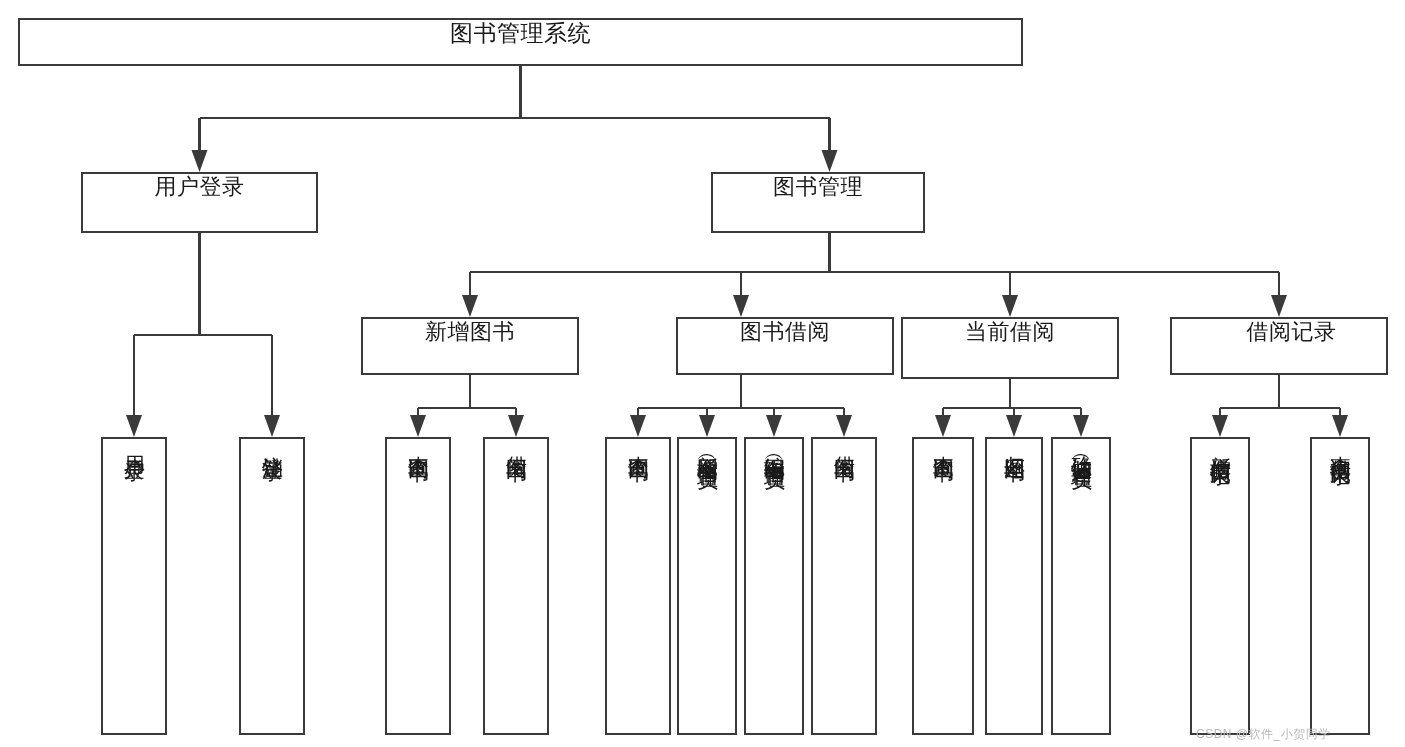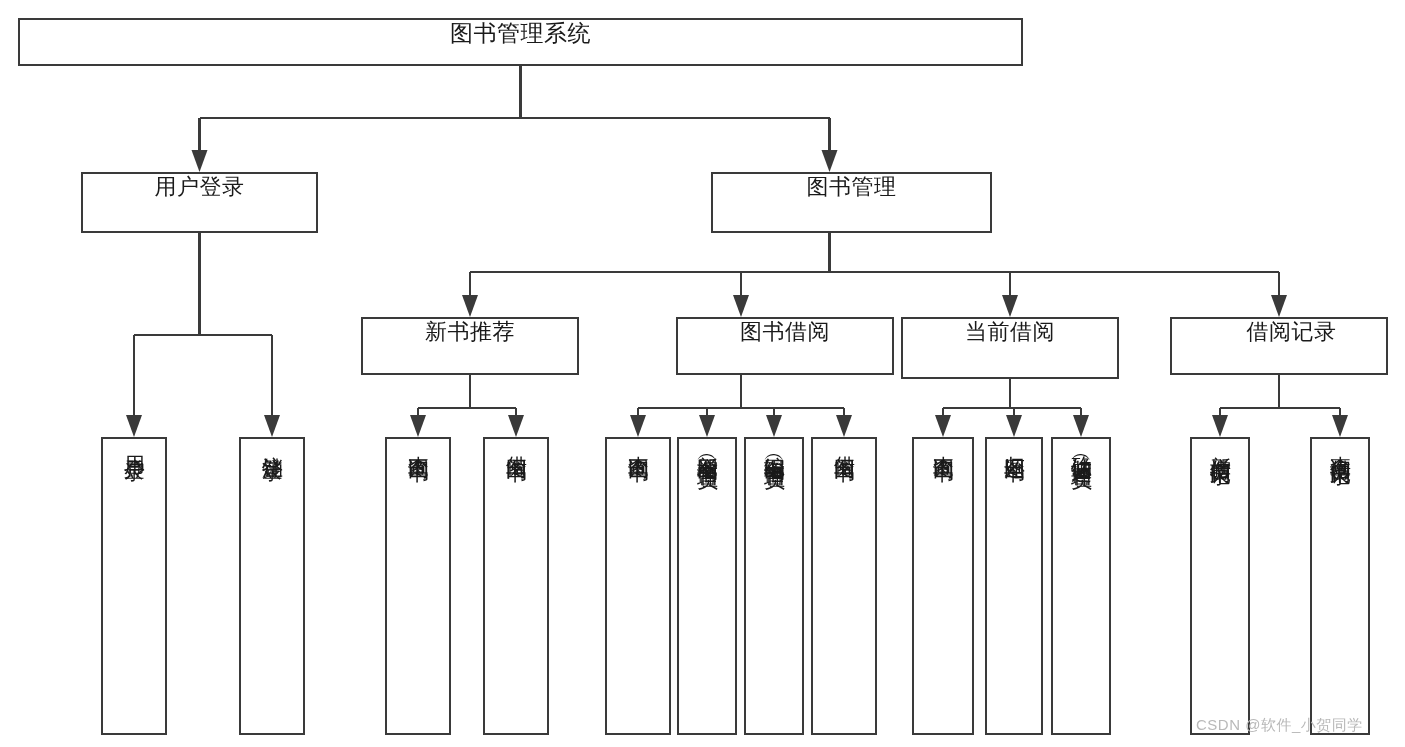--- a/index.html
+++ b/index.html
@@ -51,24 +51,25 @@
   .node-label.vertical {
     writing-mode: vertical-rl;
     text-orientation: upright;
     font-size: 21px;
     letter-spacing: 2px;
   }
   .node-root .node-label { font-size: 23px; }
   .watermark {
     position: absolute;
     color: #b9b9b9;
-    font-size: 15px;
+    font-size: 12px;
     letter-spacing: 0.5px;
     white-space: nowrap;
     pointer-events: none;
+    margin-top: 10px;
   }
 </style>
 </head>
 <body>
 
 <div id="diagram-root">
   <svg id="diagram-svg" viewBox="0 0 1405 747" preserveAspectRatio="none">
       <line x1="520.5" y1="66" x2="520.5" y2="118" stroke="#3a3a3a" stroke-width="2.6" shape-rendering="crispEdges"></line>
       <line x1="199.5" y1="118" x2="829.5" y2="118" stroke="#3a3a3a" stroke-width="2.6" shape-rendering="crispEdges"></line>
       <line x1="199.5" y1="118" x2="199.5" y2="151" stroke="#3a3a3a" stroke-width="2.6" shape-rendering="crispEdges"></line>
@@ -122,25 +123,25 @@
       <line x1="1340" y1="408" x2="1340" y2="416" stroke="#3a3a3a" stroke-width="2.6" shape-rendering="crispEdges"></line>
       <polygon points="1332,415 1348,415 1340,437" fill="#3a3a3a"></polygon>
     </svg>
   <div id="node-layer">
       <div class="node-box node-root" style="left: 18px; top: 18px; width: 1005px; height: 48px;">
         <span class="node-label horizontal">图书管理系统</span>
       </div>
       <div class="node-box" style="left: 81px; top: 172px; width: 237px; height: 61px;">
         <span class="node-label horizontal">用户登录</span>
       </div>
-      <div class="node-box" style="left: 711px; top: 172px; width: 281px; height: 61px;">
+      <div class="node-box" style="left: 711px; top: 172px; width: 214px; height: 61px;">
         <span class="node-label horizontal">图书管理</span>
       </div>
       <div class="node-box" style="left: 361px; top: 317px; width: 218px; height: 58px;">
-        <span class="node-label horizontal">新书推荐</span>
+        <span class="node-label horizontal">新增图书</span>
       </div>
       <div class="node-box" style="left: 632px; top: 317px; width: 218px; height: 58px; margin-left: 44px;">
         <span class="node-label horizontal">图书借阅</span>
       </div>
       <div class="node-box" style="left: 901px; top: 317px; width: 218px; height: 62px;">
         <span class="node-label horizontal">当前借阅</span>
       </div>
       <div class="node-box" style="left: 1170px; top: 317px; width: 218px; height: 58px; padding-left: 25px;">
         <span class="node-label horizontal">借阅记录</span>
       </div>

